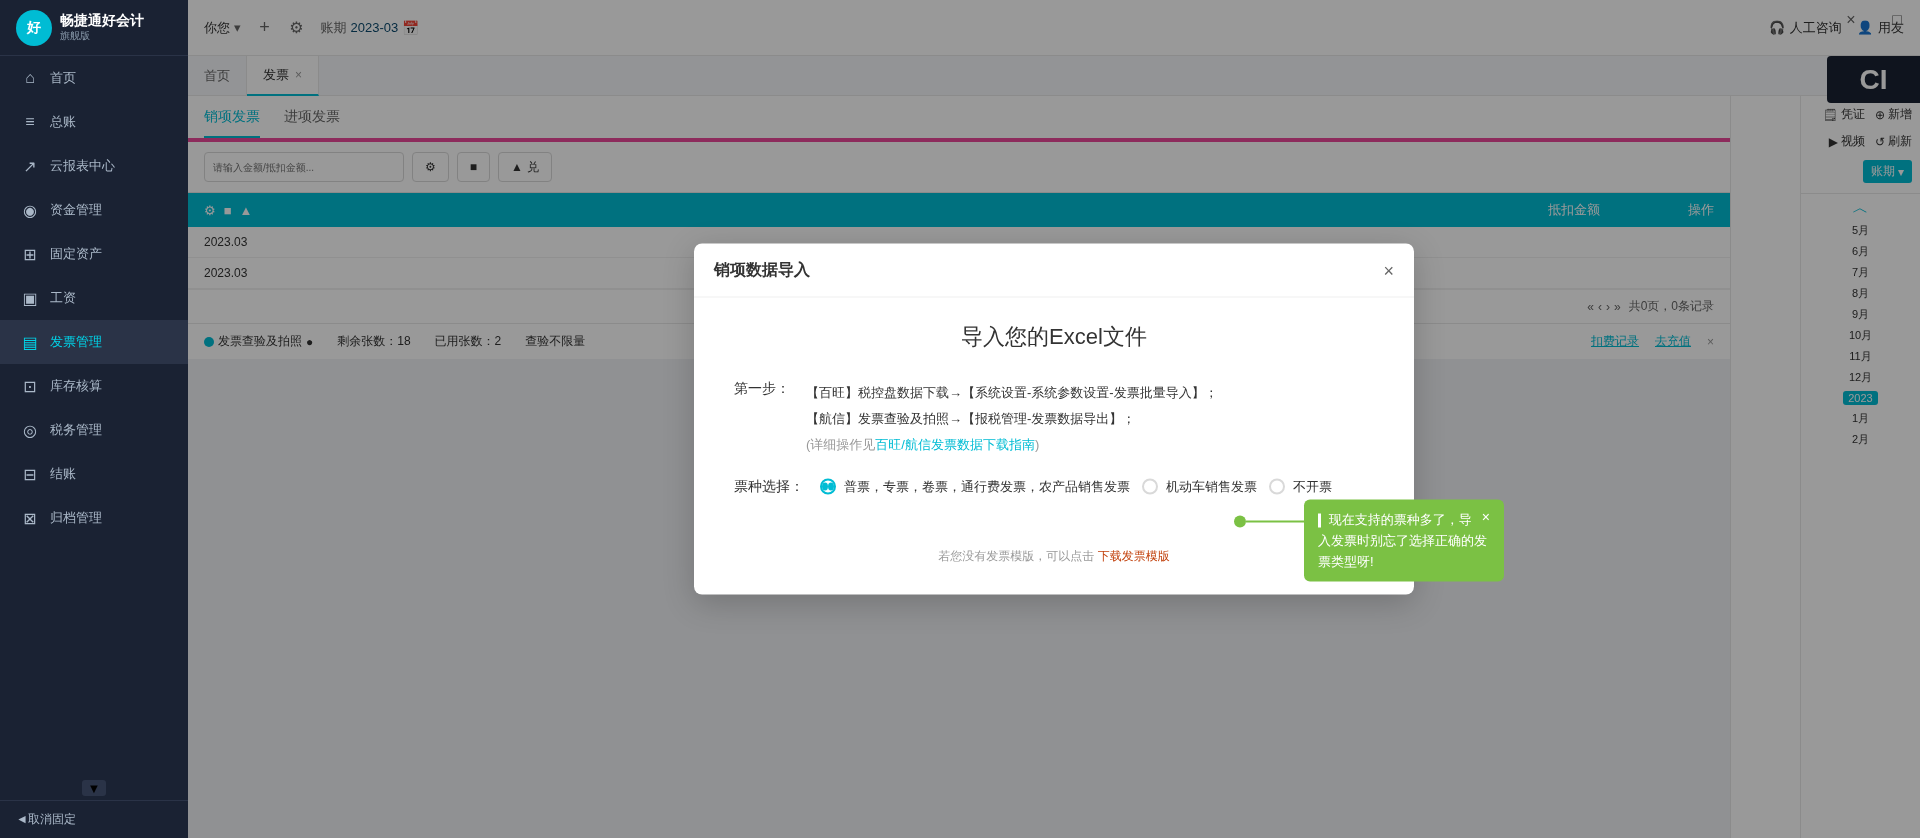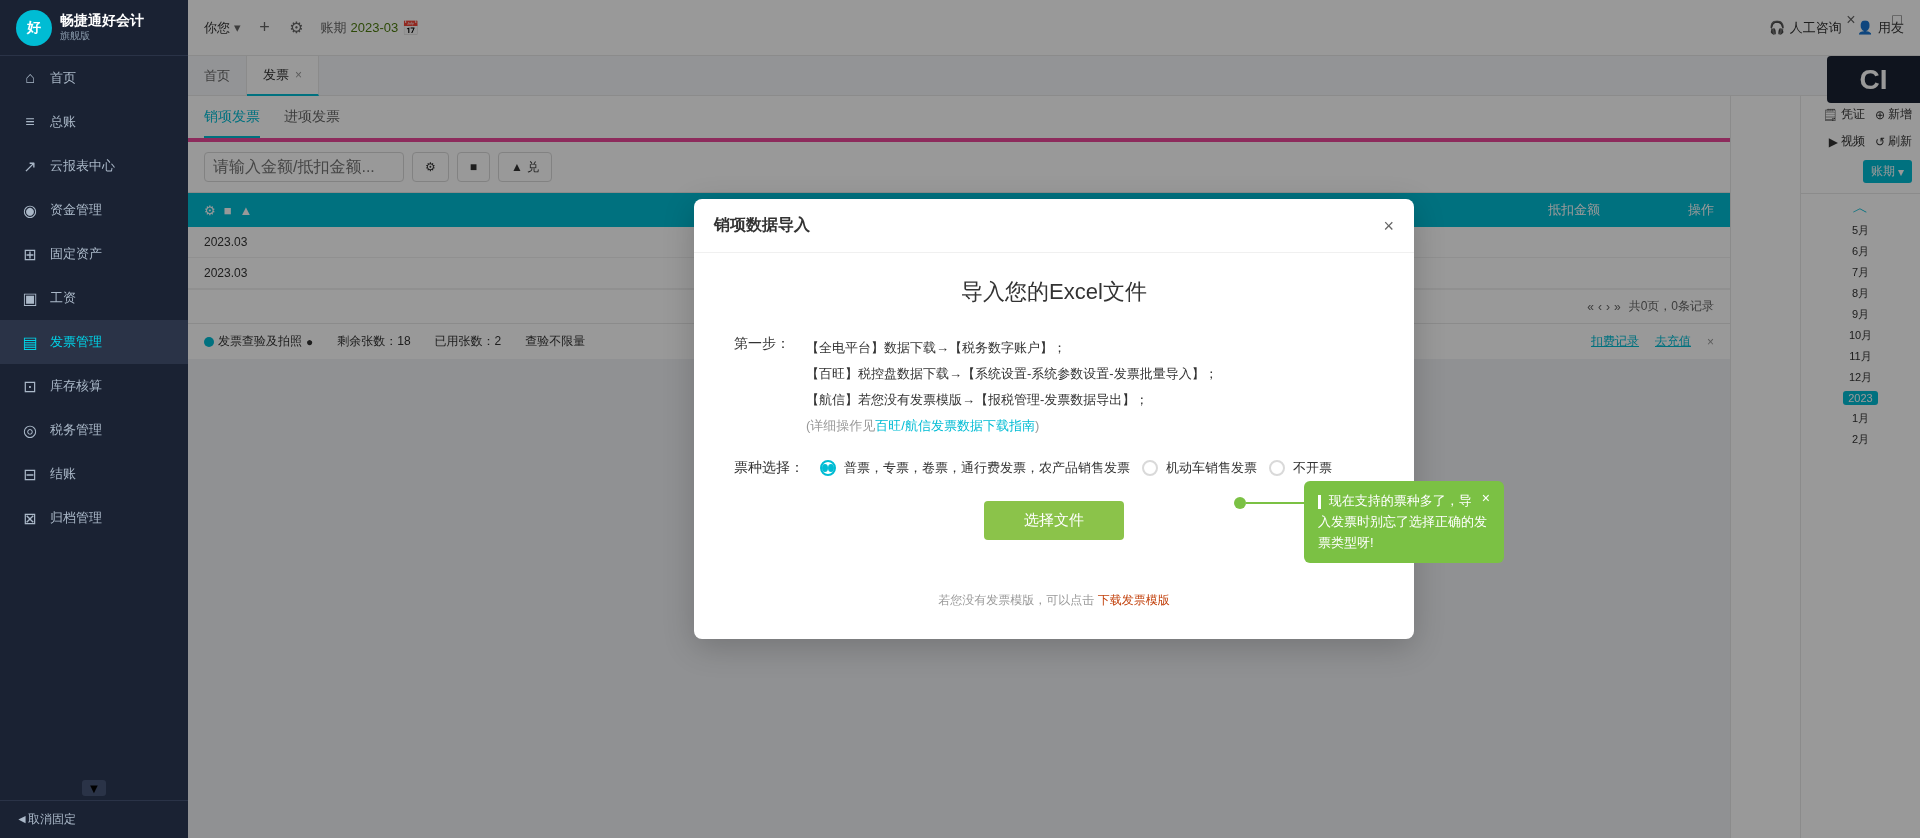--- a/index.html
+++ b/index.html
@@ -32,21 +32,21 @@
     .topbar { height: 56px; background: #fff; display: flex; align-items: center; padding: 0 16px; border-bottom: 1px solid #e8e8e8; flex-shrink: 0; }
     .topbar-left { display: flex; align-items: center; flex: 1; gap: 12px; }
     .topbar-account { display: flex; align-items: center; gap: 4px; font-size: 13px; color: #333; }
     .topbar-account-name { font-weight: 500; }
     .topbar-chevron { color: #666; }
     .topbar-actions { display: flex; align-items: center; gap: 8px; }
     .topbar-add-btn { width: 24px; height: 24px; display: flex; align-items: center; justify-content: center; font-size: 18px; color: #666; cursor: pointer; }
     .topbar-gear-btn { width: 24px; height: 24px; display: flex; align-items: center; justify-content: center; font-size: 16px; color: #666; cursor: pointer; }
     .topbar-period { display: flex; align-items: center; gap: 4px; font-size: 13px; color: #333; }
     .topbar-period-label { color: #666; }
-    .topbar-period-value { color: #4d7c0f; font-weight: 500; }
+    .topbar-period-value { color: #0c4a6e; font-weight: 500; }
     .topbar-period-icon { color: #00bcd4; font-size: 14px; }
     .topbar-right { display: flex; align-items: center; gap: 16px; }
     .topbar-consult { display: flex; align-items: center; gap: 4px; font-size: 13px; color: #333; cursor: pointer; }
     .topbar-user { display: flex; align-items: center; gap: 4px; font-size: 13px; color: #333; cursor: pointer; }
 
     
     .tabbar { height: 40px; background: #f5f7fa; display: flex; align-items: center; padding: 0 0; border-bottom: 1px solid #e8e8e8; flex-shrink: 0; }
     .tab { height: 40px; padding: 0 16px; display: flex; align-items: center; gap: 6px; font-size: 13px; cursor: pointer; color: #666; border-right: 1px solid #e8e8e8; }
     .tab.active { background: #fff; color: #333; font-weight: 500; border-bottom: 2px solid #00bcd4; }
     .tab-close { font-size: 12px; color: #999; cursor: pointer; }
@@ -57,21 +57,21 @@
     
     .left-panel { flex: 1; display: flex; flex-direction: column; overflow: hidden; }
 
     
     .invoice-tabs { display: flex; align-items: flex-start; padding: 12px 16px 0; background: #fff; border-bottom: 4px solid #ec4899; flex-shrink: 0; gap: 24px; }
     .invoice-tab { font-size: 14px; padding-bottom: 10px; cursor: pointer; color: #666; border-bottom: 2px solid transparent; }
     .invoice-tab.active { color: #00bcd4; border-bottom: 2px solid #00bcd4; font-weight: 500; }
 
     
     .invoice-toolbar { display: flex; align-items: center; padding: 10px 16px; background: #fff; border-bottom: 1px solid #e8e8e8; flex-shrink: 0; gap: 8px; }
-    .search-input { flex: 1; max-width: 200px; height: 30px; border: 1px solid #d9d9d9; border-radius: 4px; padding: 0 8px; font-size: 16px; color: #999; outline: none; }
+    .search-input { flex: 1; max-width: 200px; height: 30px; border: 1px solid #d9d9d9; border-radius: 4px; padding: 0 8px; font-size: 10px; color: #999; outline: none; }
     .toolbar-btn { height: 30px; padding: 0 12px; border: 1px solid #d9d9d9; border-radius: 4px; background: #fff; font-size: 12px; cursor: pointer; display: flex; align-items: center; gap: 4px; color: #333; }
     .teal-bar { display: flex; align-items: center; padding: 8px 16px; background: #00bcd4; color: white; flex-shrink: 0; gap: 8px; }
 
     
     .right-panel { width: 60px; background: #fff; border-left: 1px solid #e8e8e8; display: flex; flex-direction: column; align-items: center; padding: 8px 0; gap: 4px; flex-shrink: 0; }
     .right-panel-month { font-size: 11px; color: #333; text-align: center; padding: 2px 0; cursor: pointer; }
 
     
     .status-bar { height: 36px; background: #fff; border-top: 1px solid #e8e8e8; display: flex; align-items: center; padding: 0 16px; gap: 24px; font-size: 12px; color: #333; flex-shrink: 0; }
     .status-bar-left { display: flex; align-items: center; gap: 4px; }
@@ -357,23 +357,22 @@
         <span class="modal-title">销项数据导入</span>
         <span class="modal-close">×</span>
       </div>
       <div class="modal-body">
         <div class="modal-main-title">导入您的Excel文件</div>
 
         <div class="step">
           <div class="step-row">
             <span class="step-num">第一步：</span>
             <div class="step-text">
-              <div>【全电平台】数据下载→【税务数字账户】；</div>
               <div>【百旺】税控盘数据下载→【系统设置-系统参数设置-发票批量导入】；</div>
-              <div>【航信】若您没有发票模版→【报税管理-发票数据导出】；</div>
+              <div>【航信】发票查验及拍照→【报税管理-发票数据导出】；</div>
               <div>
                 <span style="color:#999;">(详细操作见</span><a class="link-text">百旺/航信发票数据下载指南</a><span style="color:#999;">)</span>
               </div>
             </div>
           </div>
         </div>
 
 
         <div class="ticket-select" style="position:relative;">
           <div class="step-row">
@@ -406,23 +405,20 @@
             <div style="position:absolute; left:-168px; top:33px; width:60px; height:2px; background:#7bc144;"></div>
 
             <div style="position:absolute; left:-110px; top:12px; background:#7bc144; color:white; border-radius:6px; padding:10px 14px; font-size:13px; line-height:1.6; width:200px;">
               <span style="float:right;cursor:pointer;font-size:14px;margin-left:8px;line-height:1;">×</span>
               <span style="display:inline-block;width:3px;height:14px;background:white;margin-right:4px;vertical-align:middle;"></span>
               <span>现在支持的票种多了，导入发票时别忘了选择正确的发票类型呀!</span>
             </div>
           </div>
         </div>
 
-        <div style="text-align:center; margin-top:24px;">
-          <button class="modal-select-btn">选择文件</button>
-        </div>
 
       </div>
 
       <div class="modal-footer">
         <span>若您没有发票模版，可以点击</span>
         <a class="link-text">下载发票模版</a>
       </div>
     </div>
 
   </div>

